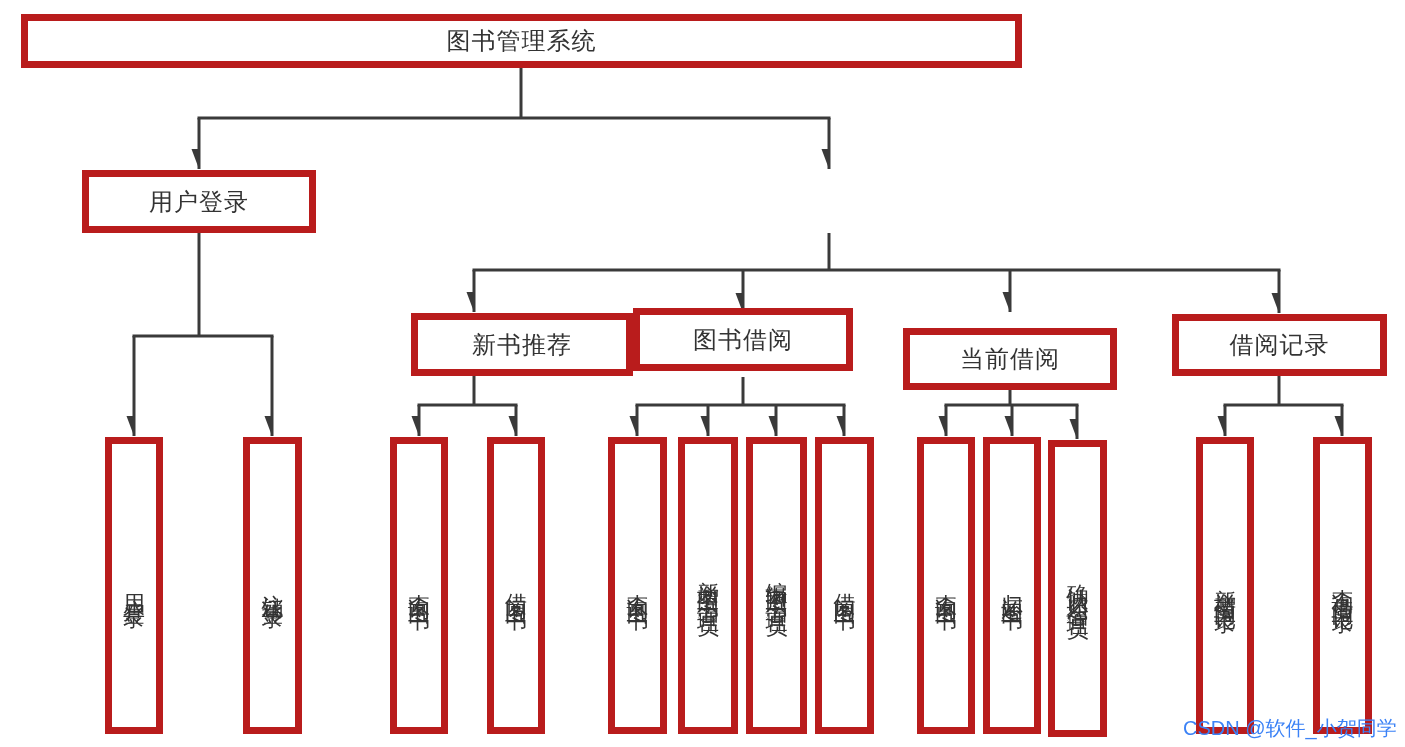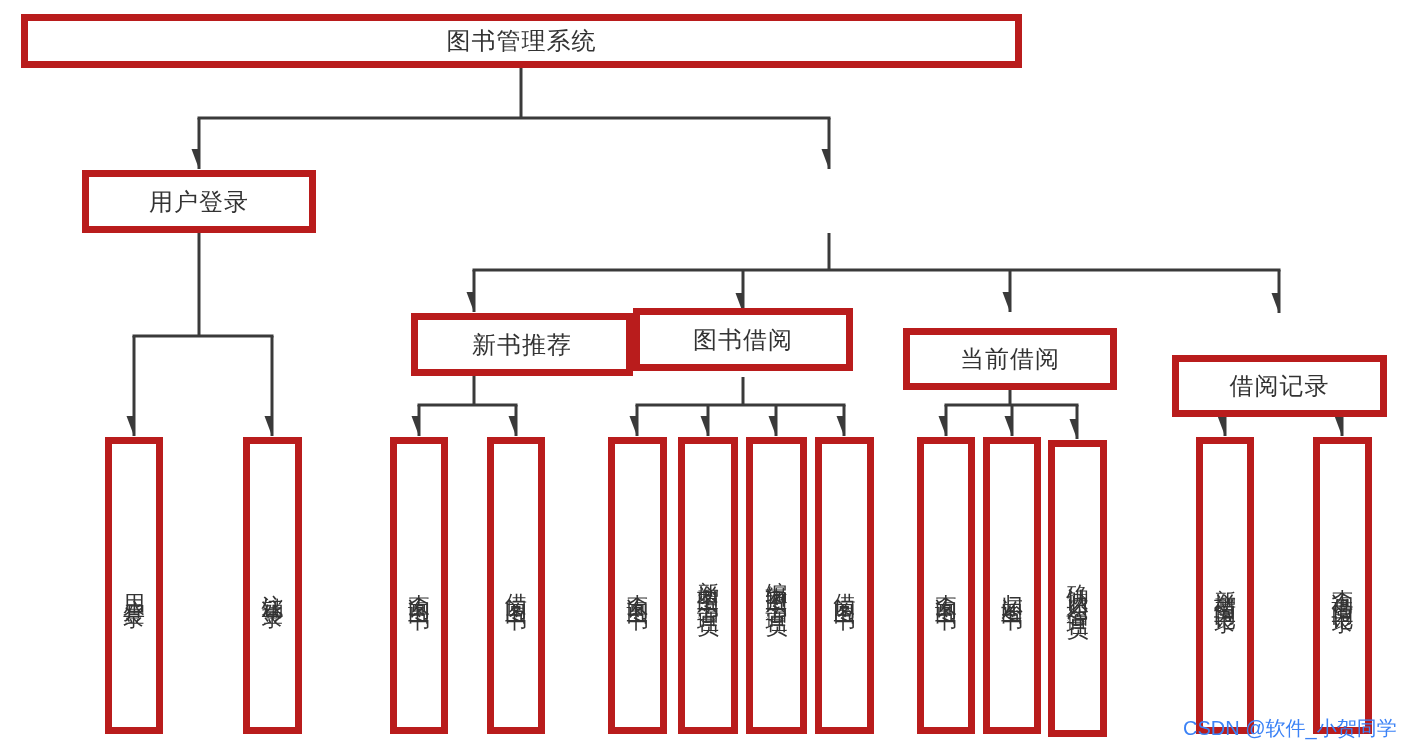--- a/index.html
+++ b/index.html
@@ -128,21 +128,21 @@
     <line class="edge arrow" x1="1342" y1="405" x2="1342" y2="436"></line>
   </svg>
 
   <div class="node hbox root-box" style="left:21px; top:14px; width:1001px; height:54px;">图书管理系统</div>
 
   <div class="node hbox" style="left:82px; top:170px; width:234px; height:63px;">用户登录</div>
 
   <div class="node hbox" style="left:363px; top:313px; width:222px; height:63px;margin-left:48px;">新书推荐</div>
   <div class="node hbox" style="left:633px; top:308px; width:220px; height:63px;">图书借阅</div>
   <div class="node hbox" style="left:903px; top:328px; width:214px; height:62px;">当前借阅</div>
-  <div class="node hbox" style="left:1172px; top:314px; width:215px; height:62px;margin-top:41px;">借阅记录</div>
+  <div class="node hbox" style="left:1172px; top:314px; width:215px; height:62px;">借阅记录</div>
 
   <div class="node vbox" style="left:105px; top:437px; width:58px; height:297px;">
     <span class="vtext">用户登录</span>
   </div>
   <div class="node vbox" style="left:243px; top:437px; width:59px; height:297px;">
     <span class="vtext">注销登录</span>
   </div>
 
   <div class="node vbox" style="left:390px; top:437px; width:58px; height:297px;">
     <span class="vtext">查询图书</span>

